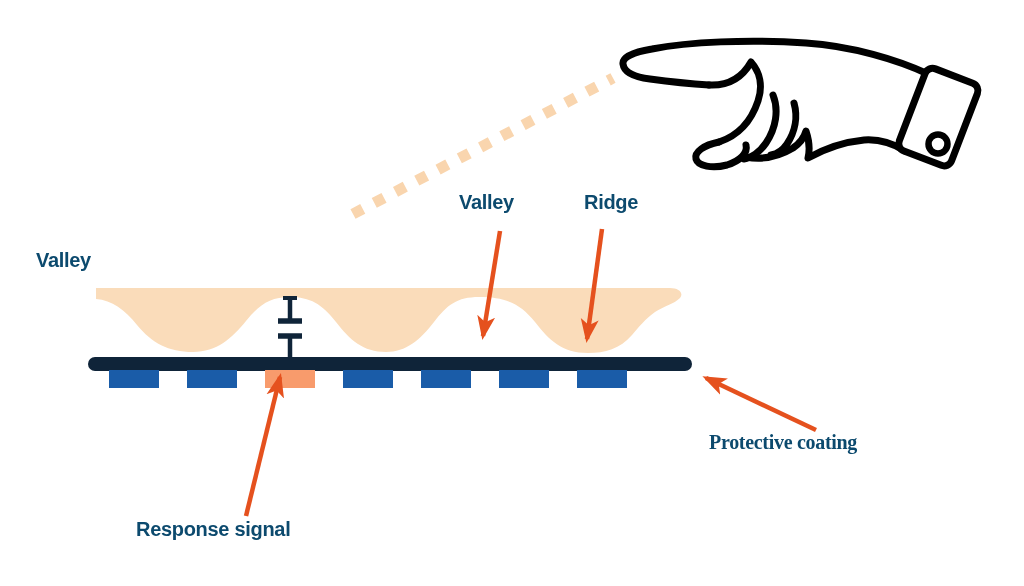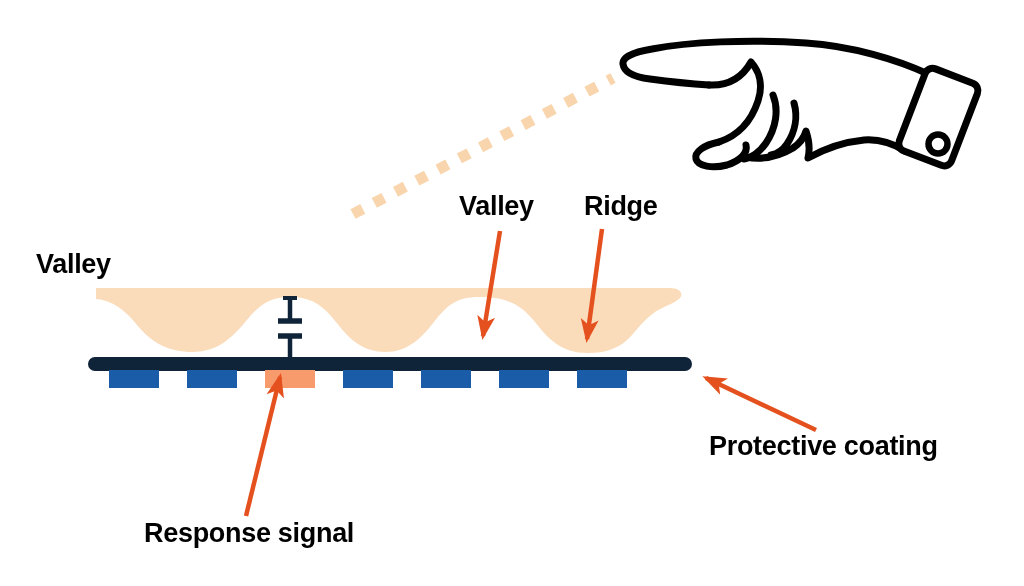--- a/index.html
+++ b/index.html
@@ -2,28 +2,28 @@
 <html><head>
 <meta charset="utf-8">
 <style>
   html,body{margin:0;padding:0;background:#ffffff;}
   .stage{
     position:relative;width:1024px;height:586px;background:#ffffff;overflow:hidden;
     font-family:"Liberation Sans","DejaVu Sans",sans-serif;
   }
   .stage svg{position:absolute;left:0;top:0;}
   .label{
-    position:absolute;font-weight:700;font-size:27px;line-height:1.05;
-    color:#000000;letter-spacing:-0.3px;white-space:nowrap;
+    position:absolute;font-weight:700;font-size:20px;line-height:1.05;
+    color:#0c4a6e;letter-spacing:-0.3px;white-space:nowrap;
   }
   .lbl-finger{left:36px;top:250px;}
   .lbl-valley{left:459px;top:192px;}
   .lbl-ridge{left:584px;top:192px;}
-  .lbl-coating{left:709px;top:432px;}
-  .lbl-response{left:144px;top:519px;}
+  .lbl-coating{left:709px;top:432px;font-family:Liberation Serif, serif;}
+  .lbl-response{left:136px;top:519px;}
 </style>
 </head>
 <body>
 
 <div class="stage">
 
   <svg width="1024" height="586" viewBox="0 0 1024 586">
     <defs>
       <marker id="ah" markerUnits="userSpaceOnUse" markerWidth="26" markerHeight="22" refX="20" refY="10" orient="auto">
         <path d="M0,1 L24,10 L0,19 L6,10 Z" fill="#E5511E"></path>

